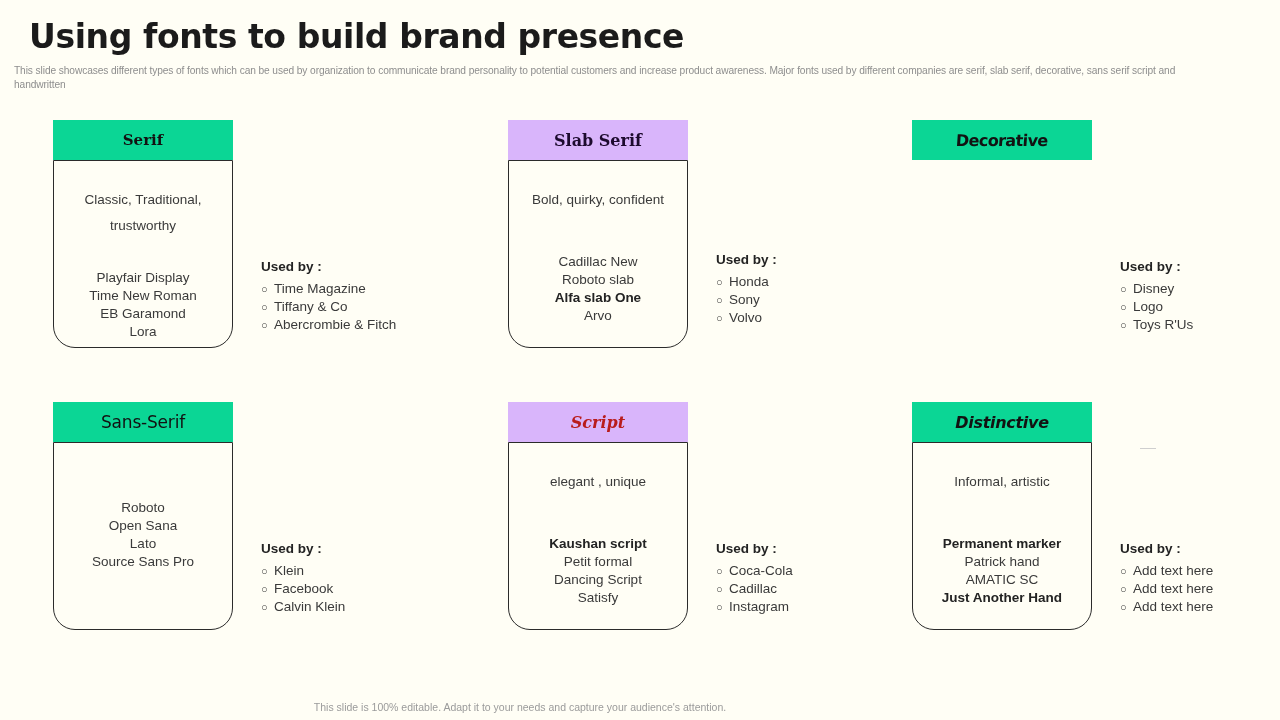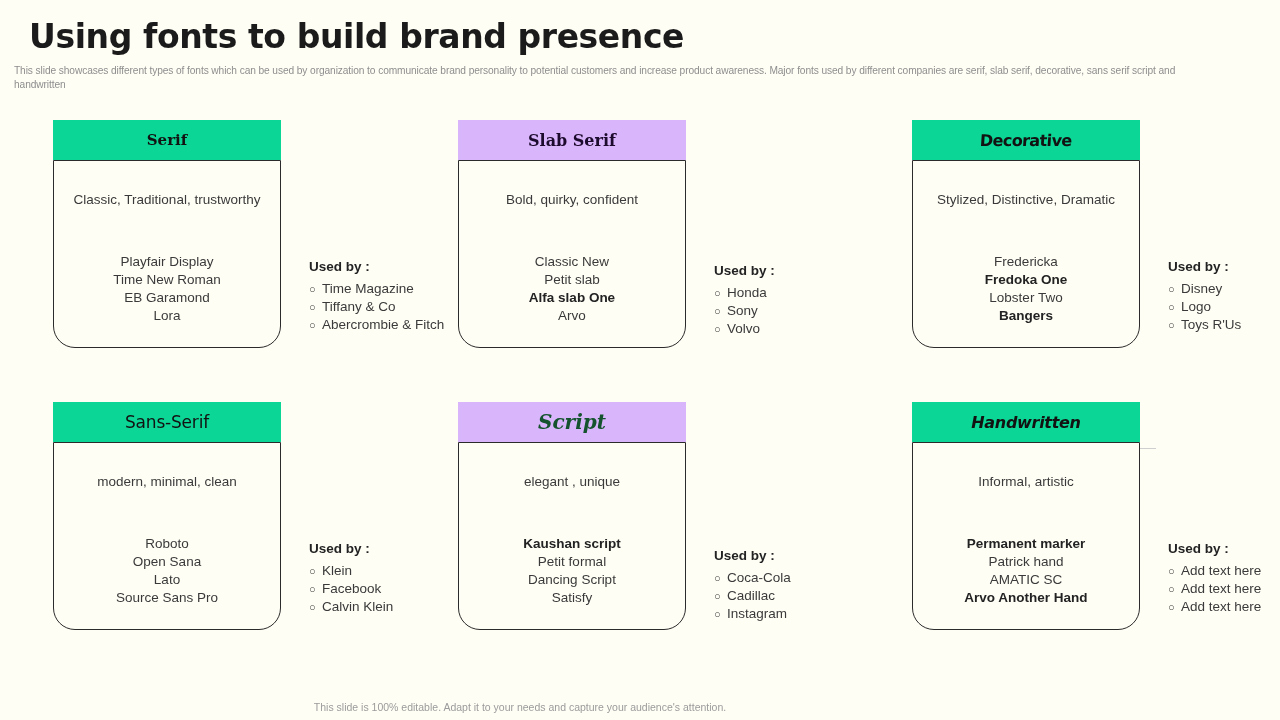--- a/index.html
+++ b/index.html
@@ -51,25 +51,25 @@
     position: relative;
     height: 282px;
   }
   .card-group {
     position: absolute;
     top: 0;
     display: flex;
     align-items: flex-start;
   }
   .card-group.col1 { left: 53px; }
-  .card-group.col2 { left: 458px; align-items: center; }
+  .card-group.col2 { left: 508px; }
   .card-group.col3 { left: 912px; }
 
   .card {
-    width: 228px;
+    width: 180px;
     position: relative;
   }
   .card-header {
     height: 40px;
     display: flex;
     align-items: center;
     justify-content: center;
     font-size: 15px;
     color: #121212;
   }
@@ -97,22 +97,22 @@
   .hdr-sans {
     font-family: "DejaVu Sans", sans-serif;
     font-weight: normal;
     font-size: 17px;
     letter-spacing: -0.2px;
   }
   .hdr-script {
     font-family: "DejaVu Serif", serif;
     font-weight: bold;
     font-style: italic;
-    font-size: 20px;
-    color: #14532d;
+    font-size: 16px;
+    color: #b91c1c;
   }
   .hdr-hand {
     font-family: "DejaVu Sans", sans-serif;
     font-weight: bold;
     font-style: italic;
     font-size: 16px;
     letter-spacing: -0.3px;
   }
 
   .card-body {
@@ -238,22 +238,22 @@
     </div>
 
     <div class="card-group col2">
       <div class="card">
         <div class="card-header purple">
           <span class="hdr-slab">Slab Serif</span>
         </div>
         <div class="card-body">
           <div class="traits">Bold, quirky,  confident</div>
           <div class="font-list">
-            <div>Classic New</div>
-            <div>Petit slab</div>
+            <div>Cadillac New</div>
+            <div>Roboto slab</div>
             <div class="b">Alfa slab One</div>
             <div>Arvo</div>
           </div>
         </div>
       </div>
       <div class="usedby up">
         <div class="usedby-title">Used by :</div>
         <ul>
           <li>
               <span class="bullet">○</span>
@@ -269,29 +269,20 @@
             </li>
         </ul>
       </div>
     </div>
 
     <div class="card-group col3">
       <div class="card">
         <div class="card-header green">
           <span class="hdr-decor">Decorative</span>
         </div>
-        <div class="card-body">
-          <div class="traits">Stylized, Distinctive, Dramatic</div>
-          <div class="font-list">
-            <div>Fredericka</div>
-            <div class="b">Fredoka One</div>
-            <div>Lobster Two</div>
-            <div class="b">Bangers</div>
-          </div>
-        </div>
       </div>
       <div class="usedby">
         <div class="usedby-title">Used by :</div>
         <ul>
           <li>
               <span class="bullet">○</span>
               <span>Disney</span>
             </li>
           <li>
               <span class="bullet">○</span>
@@ -308,21 +299,20 @@
   </div>
 
   <div class="row">
 
     <div class="card-group col1">
       <div class="card">
         <div class="card-header green">
           <span class="hdr-sans">Sans-Serif</span>
         </div>
         <div class="card-body">
-          <div class="traits">modern, minimal, clean</div>
           <div class="font-list">
             <div>Roboto</div>
             <div>Open Sana</div>
             <div>Lato</div>
             <div>Source Sans Pro</div>
           </div>
         </div>
       </div>
       <div class="usedby">
         <div class="usedby-title">Used by :</div>
@@ -373,29 +363,29 @@
               <span class="bullet">○</span>
               <span>Instagram</span>
             </li>
         </ul>
       </div>
     </div>
 
     <div class="card-group col3">
       <div class="card">
         <div class="card-header green">
-          <span class="hdr-hand">Handwritten</span>
+          <span class="hdr-hand">Distinctive</span>
         </div>
         <div class="card-body">
           <div class="traits">Informal, artistic</div>
           <div class="font-list">
             <div class="b">Permanent marker</div>
             <div>Patrick hand</div>
             <div>AMATIC  SC</div>
-            <div class="b">Arvo Another Hand</div>
+            <div class="b">Just Another Hand</div>
           </div>
         </div>
       </div>
       <div class="usedby">
         <div class="usedby-title">Used by :</div>
         <ul>
           <li>
               <span class="bullet">○</span>
               <span>Add text here</span>
             </li>

